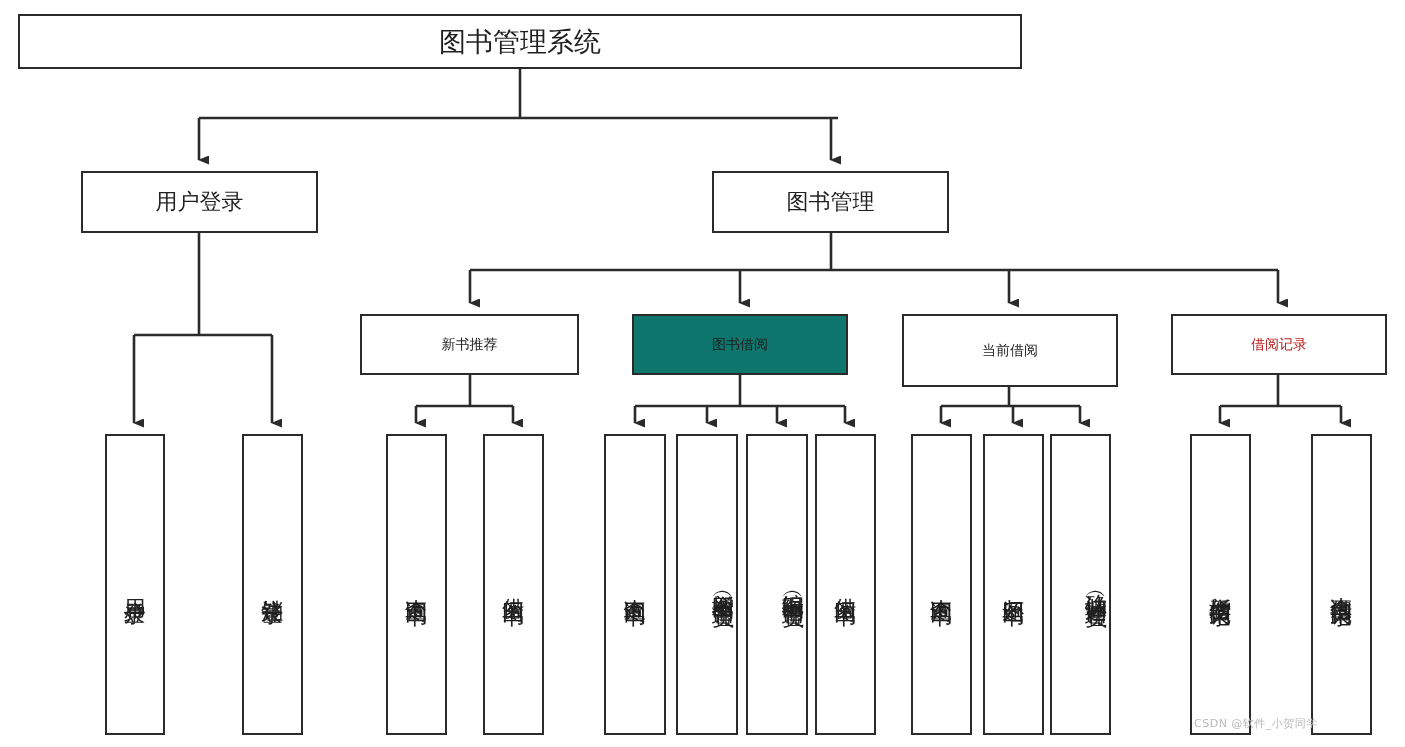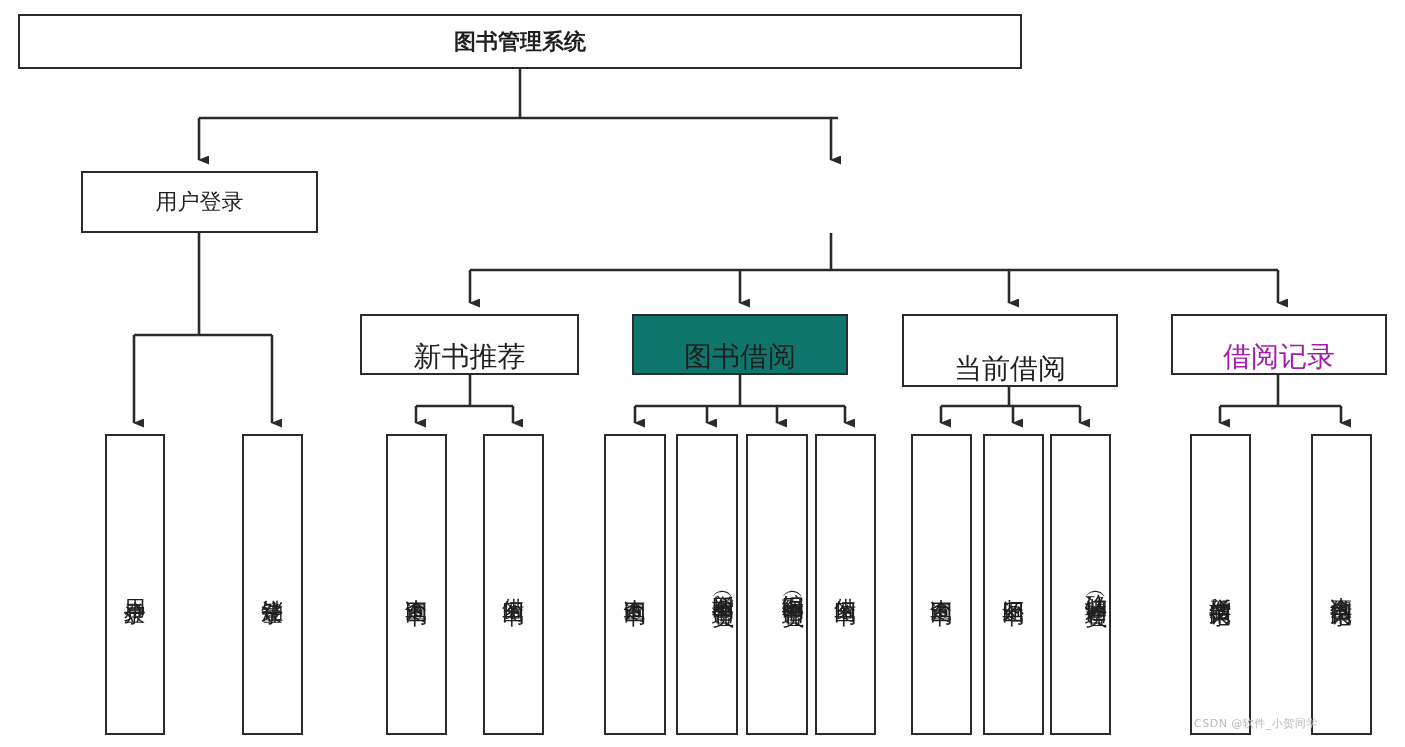--- a/index.html
+++ b/index.html
@@ -34,29 +34,27 @@
     background: #ffffff;
     display: flex;
     align-items: center;
     justify-content: center;
     text-align: center;
     line-height: 1.15;
     color: #1f1f1f;
     z-index: 2;
   }
   .node.root {
-    font-size: 22px;
-    font-weight: bold;
+    font-size: 27px;
   }
   .node.l2 {
     font-size: 22px;
   }
   .node.l3 {
-    font-size: 28px;
-    align-items: flex-end;
+    font-size: 14px;
   }
   
   .node.leaf {
     font-size: 22px;
     writing-mode: vertical-rl;
     text-orientation: upright;
     align-items: center;
     justify-content: center;
     padding: 4px 0;
     letter-spacing: 2px;
@@ -135,31 +133,34 @@
     </g>
   </svg>
 
   <div class="node root" id="root-node" style="left: 18px; top: 14px; width: 1004px; height: 55px; border-color: rgb(43, 43, 43); background: rgb(255, 255, 255); color: rgb(31, 31, 31);">
     <span>图书管理系统</span>
   </div>
 
   <div class="node l2" id="l2-0" style="left: 81px; top: 171px; width: 237px; height: 62px; border-color: rgb(43, 43, 43); background: rgb(255, 255, 255); color: rgb(31, 31, 31);">
     <span>用户登录</span>
   </div>
+  <div class="node l2" id="l2-1" style="left: 712px; top: 171px; width: 237px; height: 62px; border-color: rgb(43, 43, 43); background: rgb(255, 255, 255); color: rgb(31, 31, 31);">
+    <span>图书管理</span>
+  </div>
 
   <div class="node l3" id="l3-0" style="left: 360px; top: 314px; width: 219px; height: 61px; border-color: rgb(43, 43, 43); background: rgb(255, 255, 255); color: rgb(31, 31, 31);">
     <span>新书推荐</span>
   </div>
   <div class="node l3" id="l3-1" style="left: 632px; top: 314px; width: 216px; height: 61px; border-color: rgb(43, 43, 43); background: #0f766e; color: rgb(31, 31, 31);">
     <span>图书借阅</span>
   </div>
   <div class="node l3" id="l3-2" style="left: 902px; top: 314px; width: 216px; height: 73px; border-color: rgb(43, 43, 43); background: rgb(255, 255, 255); color: rgb(31, 31, 31);">
     <span>当前借阅</span>
   </div>
-  <div class="node l3" id="l3-3" style="left: 1171px; top: 314px; width: 216px; height: 61px; border-color: rgb(43, 43, 43); background: rgb(255, 255, 255); color: #a21caf;">
+  <div class="node l3" id="l3-3" style="left: 1171px; top: 314px; width: 216px; height: 61px; border-color: rgb(43, 43, 43); background: rgb(255, 255, 255); color: #b91c1c;">
     <span>借阅记录</span>
   </div>
 
   <div class="node leaf" id="leaf-0" style="left: 105px; top: 434px; width: 60px; height: 301px; border-color: rgb(43, 43, 43); background: rgb(255, 255, 255); color: rgb(31, 31, 31);">
     <span class="vlabel">用户登录</span>
   </div>
   <div class="node leaf" id="leaf-1" style="left: 242px; top: 434px; width: 61px; height: 301px; border-color: rgb(43, 43, 43); background: rgb(255, 255, 255); color: rgb(31, 31, 31);">
     <span class="vlabel">注销登录</span>
   </div>
   <div class="node leaf" id="leaf-2" style="left: 386px; top: 434px; width: 61px; height: 301px; border-color: rgb(43, 43, 43); background: rgb(255, 255, 255); color: rgb(31, 31, 31);">

